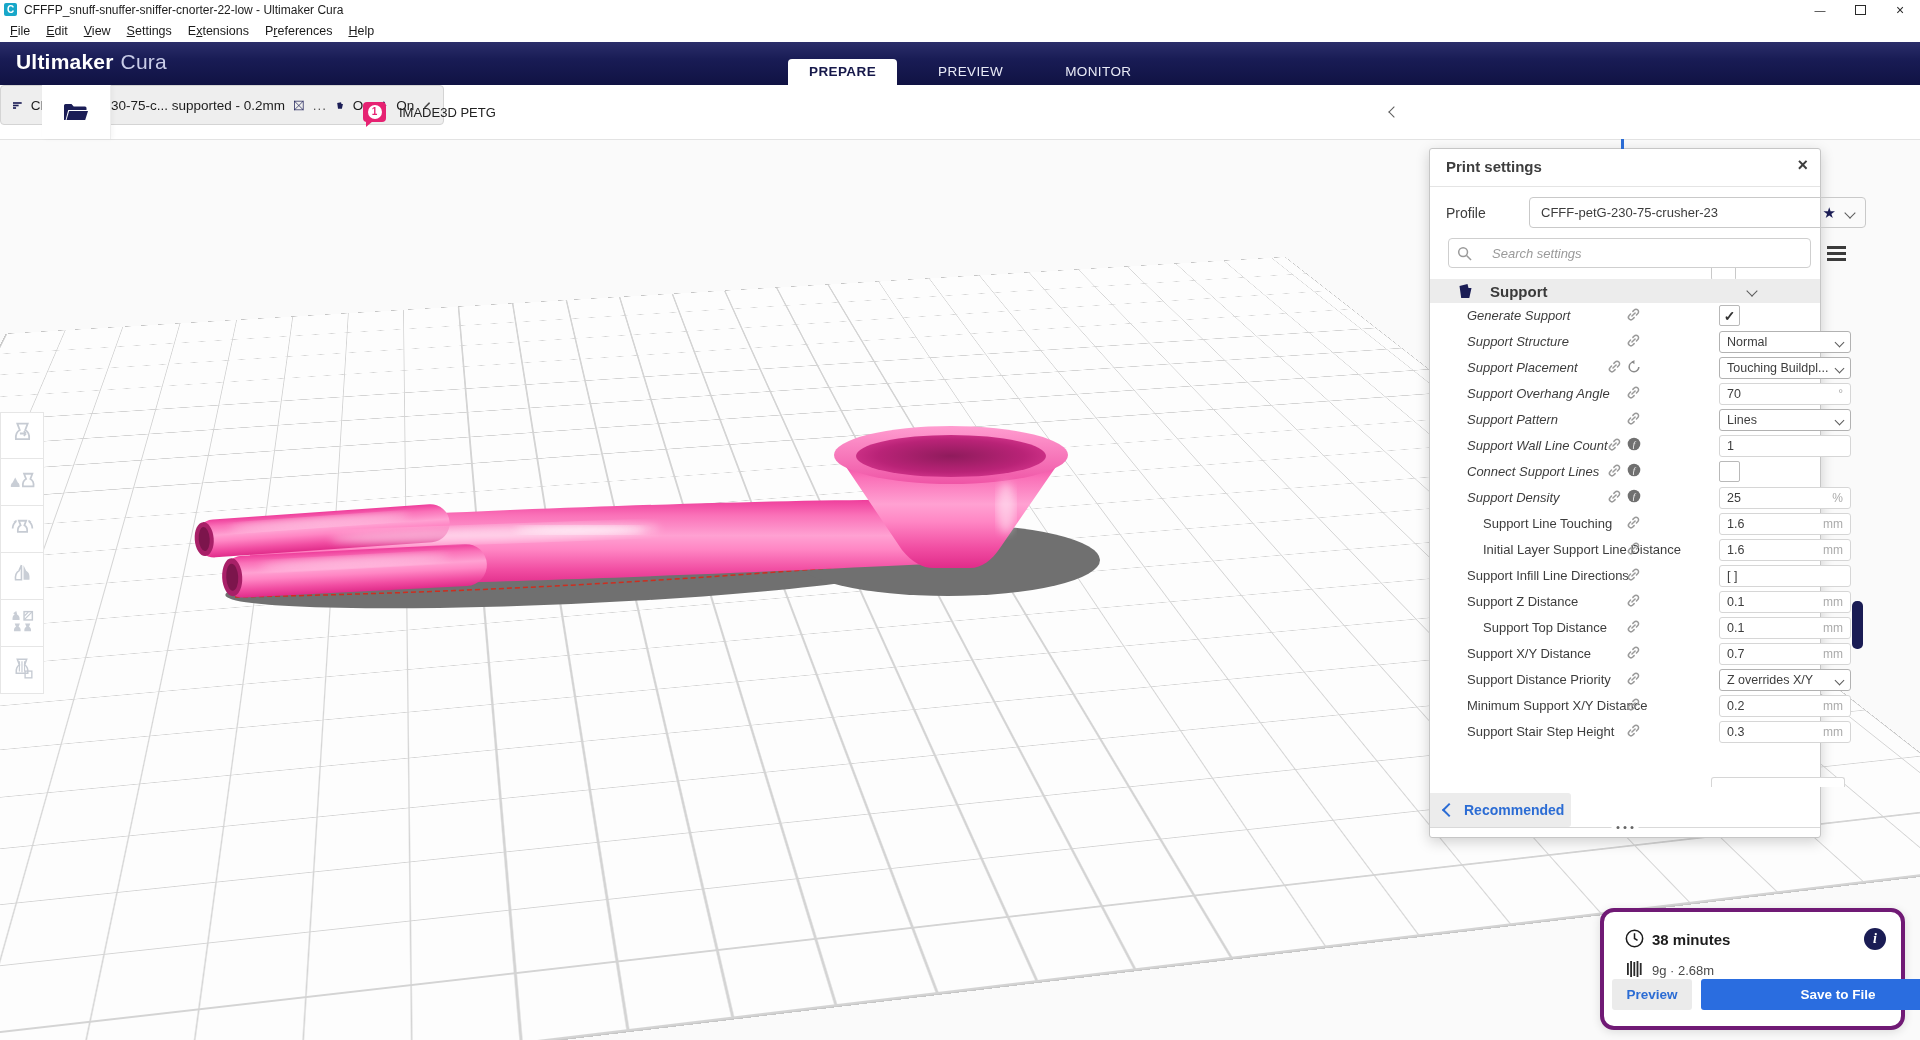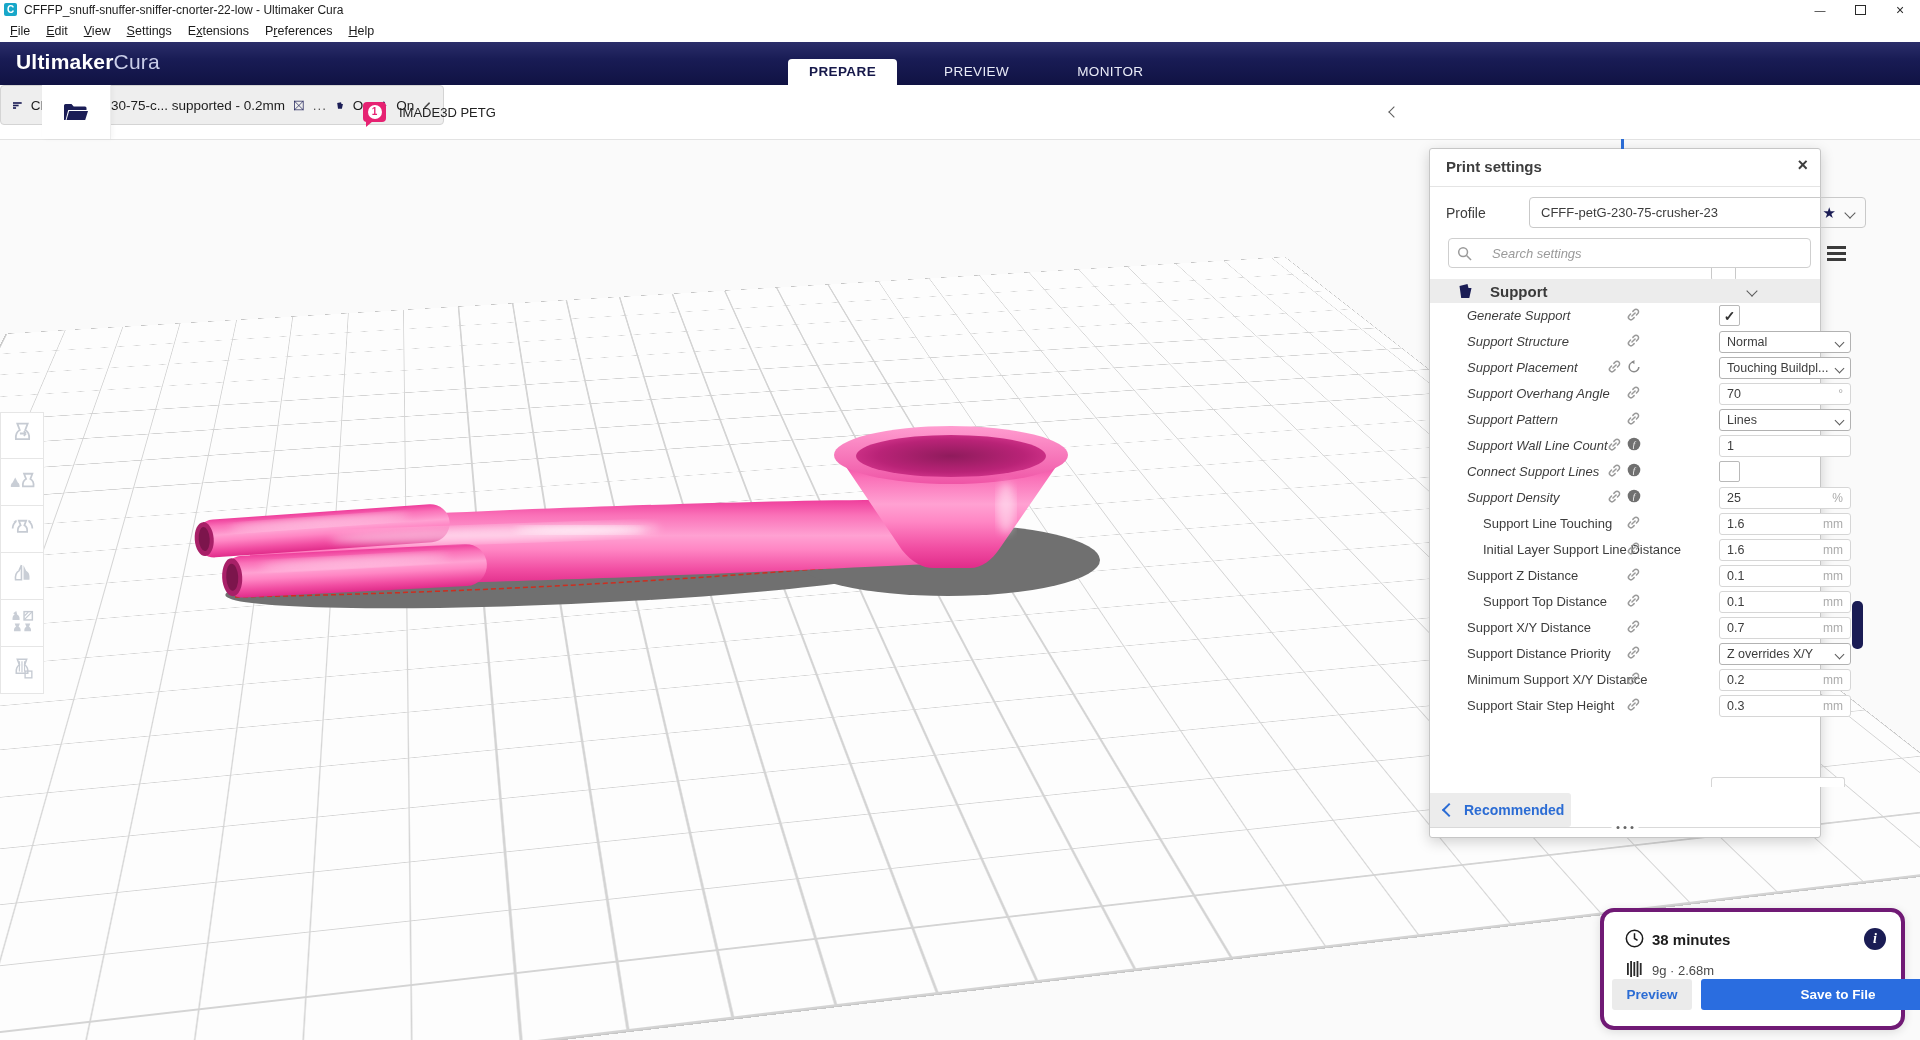--- a/index.html
+++ b/index.html
@@ -19,22 +19,22 @@
 
   
   .menubar{left:0;top:20px;width:1920px;height:22px;background:#fff;z-index:40;display:flex;align-items:center;padding-left:2px;}
   .menu-item{font-size:12.5px;color:#1a1a1a;padding:0 8px;line-height:22px;cursor:default;}
 
   
   .topnav{left:0;top:42px;width:1920px;height:43px;z-index:40;
           background:linear-gradient(180deg,#2b2e6a 0%,#191c55 40%,#101243 100%);}
   .brand{left:16px;top:8px;font-size:21px;color:#fff;letter-spacing:.2px;}
   .brand b{font-weight:700;}
-  .brand span{color:#c9cde8;font-weight:400;}
-  .workspace-tabs{left:788px;bottom:0;display:flex;gap:26px;align-items:flex-end;position:absolute;}
+  .brand span{color:#c9cde8;font-weight:400;margin-left:7px;}
+  .workspace-tabs{left:788px;bottom:0;display:flex;gap:20px;align-items:flex-end;position:absolute;}
   .wtab{height:26px;line-height:26px;padding:0 21px;font-size:13.5px;color:#e9ebf7;letter-spacing:.4px;cursor:default;}
   .wtab.active{background:#fff;color:#16184a;font-weight:700;border-radius:4px 4px 0 0;}
   .nav-actions{position:absolute;right:13px;top:56px;display:flex;gap:17px;}
   .nav-btn{border:1px solid #fff;border-radius:2px;color:#fff;font-size:12px;padding:3px 11px;line-height:14px;background:transparent;}
 
   
   .stagebar{left:0;top:85px;width:1920px;height:54px;background:#fff;border-bottom:1px solid #e3e3e3;z-index:30;}
   .open-btn{left:42px;top:0;width:68px;height:54px;border-right:1px solid #ededed;display:flex;align-items:center;justify-content:center;background:#fff;box-shadow:2px 0 4px rgba(0,0,0,.04);}
   .printer-card{left:110px;top:0;width:236px;height:54px;border-right:1px solid #e3e3e3;}
   .printer-name{left:17px;top:0;line-height:54px;font-size:14px;color:#222;}
@@ -506,20 +506,34 @@
                 <path d="M13 17l-2.2 2.2a4 4 0 0 1-5.7-5.7L7.3 11.3"></path>
                 <path d="M11 7l2.2-2.2a4 4 0 0 1 5.7 5.7L16.7 12.7"></path>
               </svg></span>
           </span>
           <span class="sinput">
             <span>1.6</span>
             <em class="sunit">mm</em>
           </span>
         </div>
         <div class="srow">
+          <span class="slabel">Support Infill Line Directions</span>
+          <span class="sicons">
+            <span><svg width="15" height="15" viewBox="0 0 24 24" fill="none" stroke="#9a9a9a" stroke-width="2.4" stroke-linecap="round">
+                <path d="M9.5 14.5l5-5"></path>
+                <path d="M13 17l-2.2 2.2a4 4 0 0 1-5.7-5.7L7.3 11.3"></path>
+                <path d="M11 7l2.2-2.2a4 4 0 0 1 5.7 5.7L16.7 12.7"></path>
+              </svg></span>
+          </span>
+          <span class="sinput">
+            <span>[ ]</span>
+            <em class="sunit"></em>
+          </span>
+        </div>
+        <div class="srow">
           <span class="slabel">Support Z Distance</span>
           <span class="sicons">
             <span><svg width="15" height="15" viewBox="0 0 24 24" fill="none" stroke="#9a9a9a" stroke-width="2.4" stroke-linecap="round">
                 <path d="M9.5 14.5l5-5"></path>
                 <path d="M13 17l-2.2 2.2a4 4 0 0 1-5.7-5.7L7.3 11.3"></path>
                 <path d="M11 7l2.2-2.2a4 4 0 0 1 5.7 5.7L16.7 12.7"></path>
               </svg></span>
           </span>
           <span class="sinput">
             <span>0.1</span>

